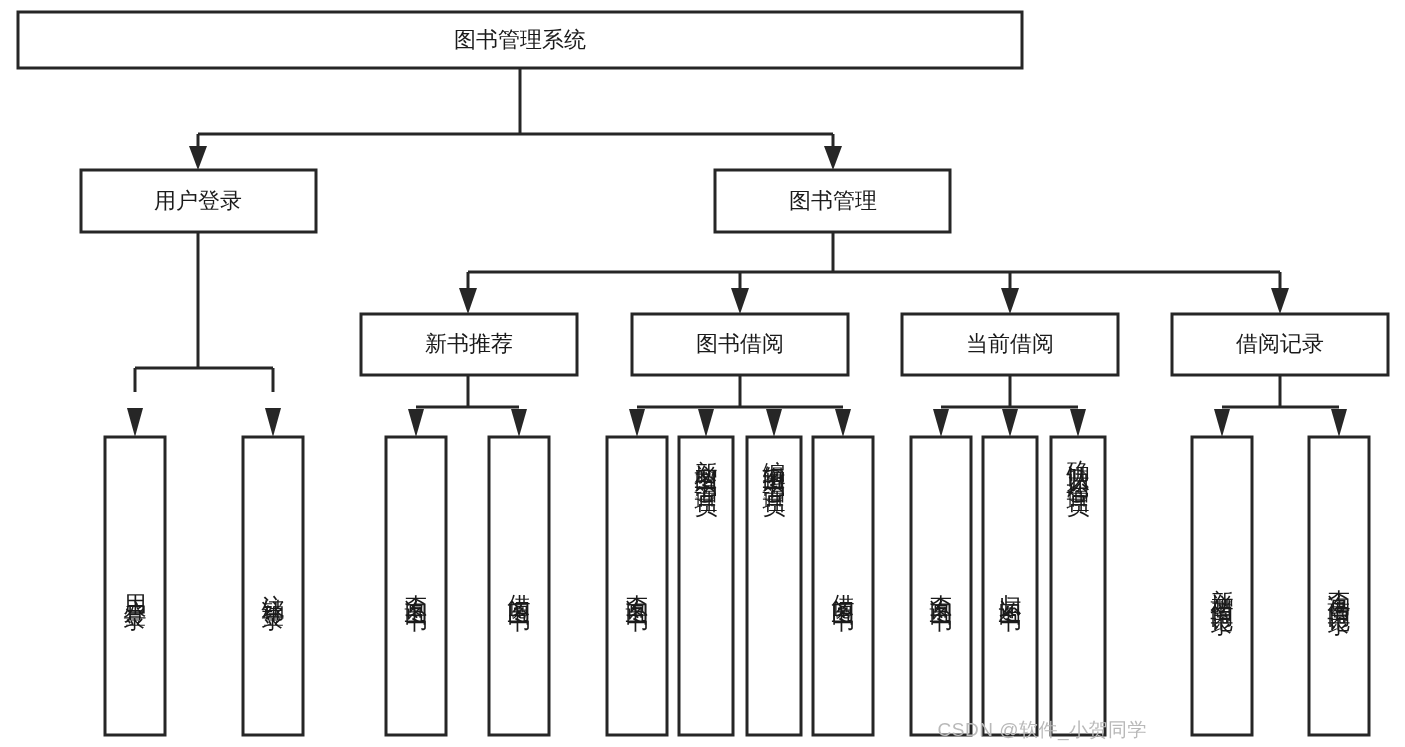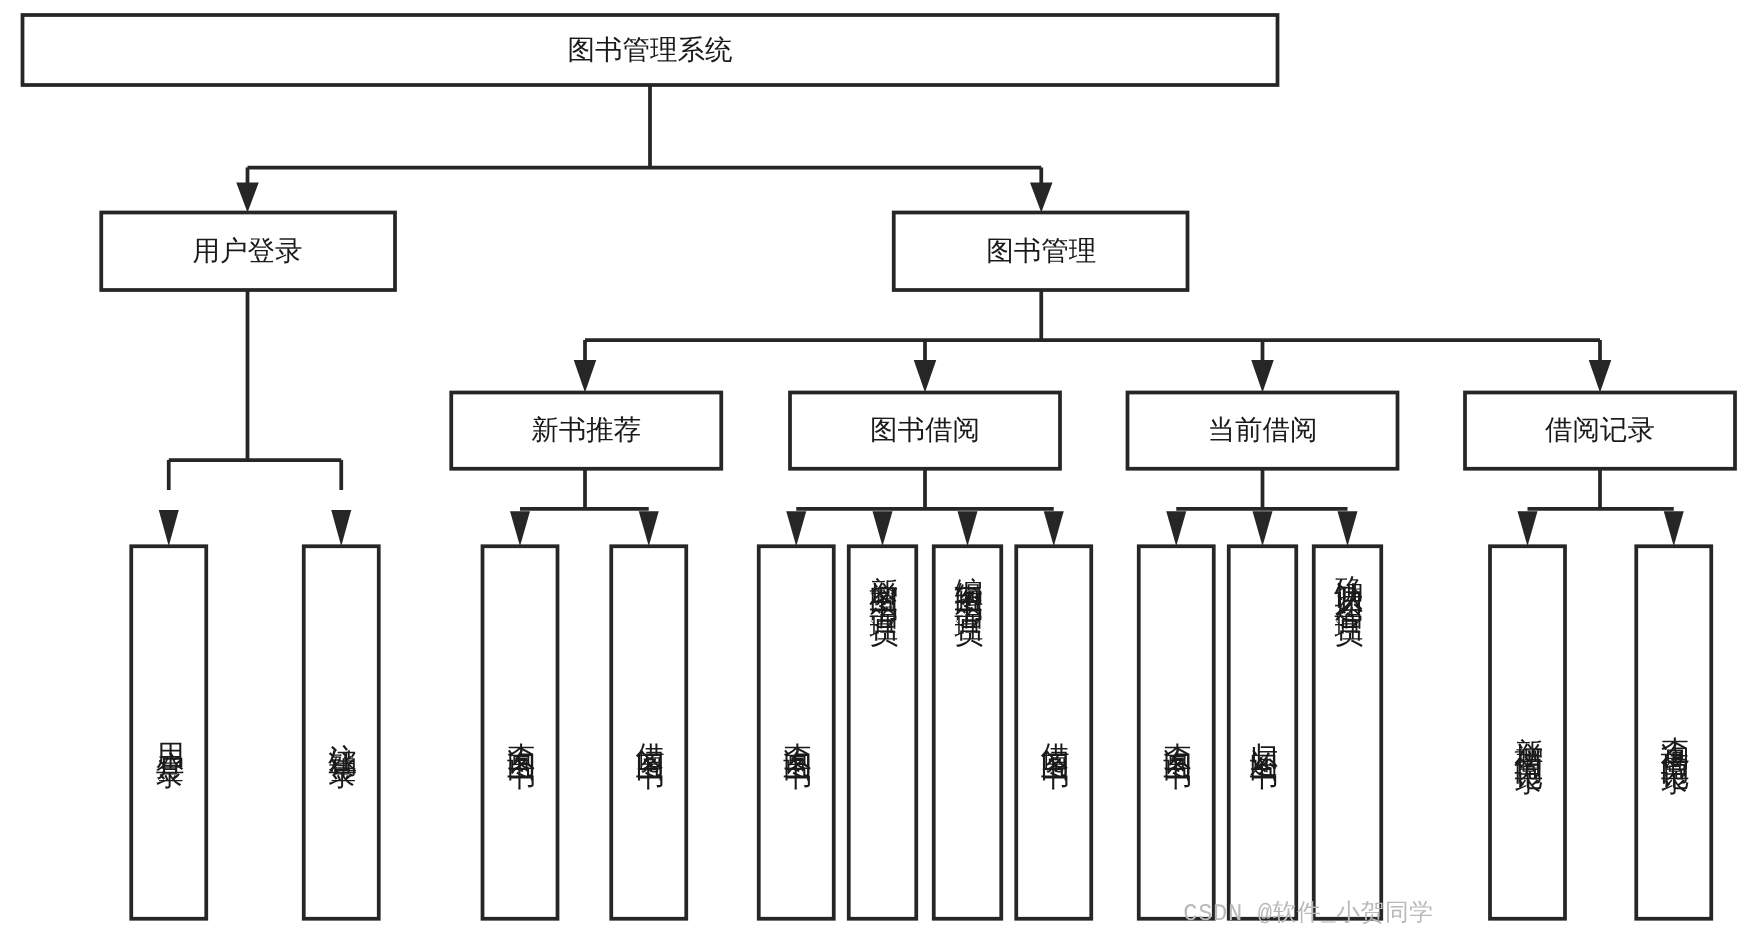--- a/index.html
+++ b/index.html
@@ -63,21 +63,21 @@
     line-height: 1;
     color: #1a1a1a;
     letter-spacing: 5px;
     white-space: nowrap;
     text-align: center;
   }
   .watermark {
     position: absolute;
     right: 12px;
     bottom: 4px;
-    font-family: Liberation Mono, monospace;
+    font-family: Liberation Sans, sans-serif;
     font-size: 19px;
     color: #b9b9b9;
     letter-spacing: 0.5px;
     white-space: nowrap;
   }
 </style>
 </head>
 <body>
 
 <div id="diagram-root">

